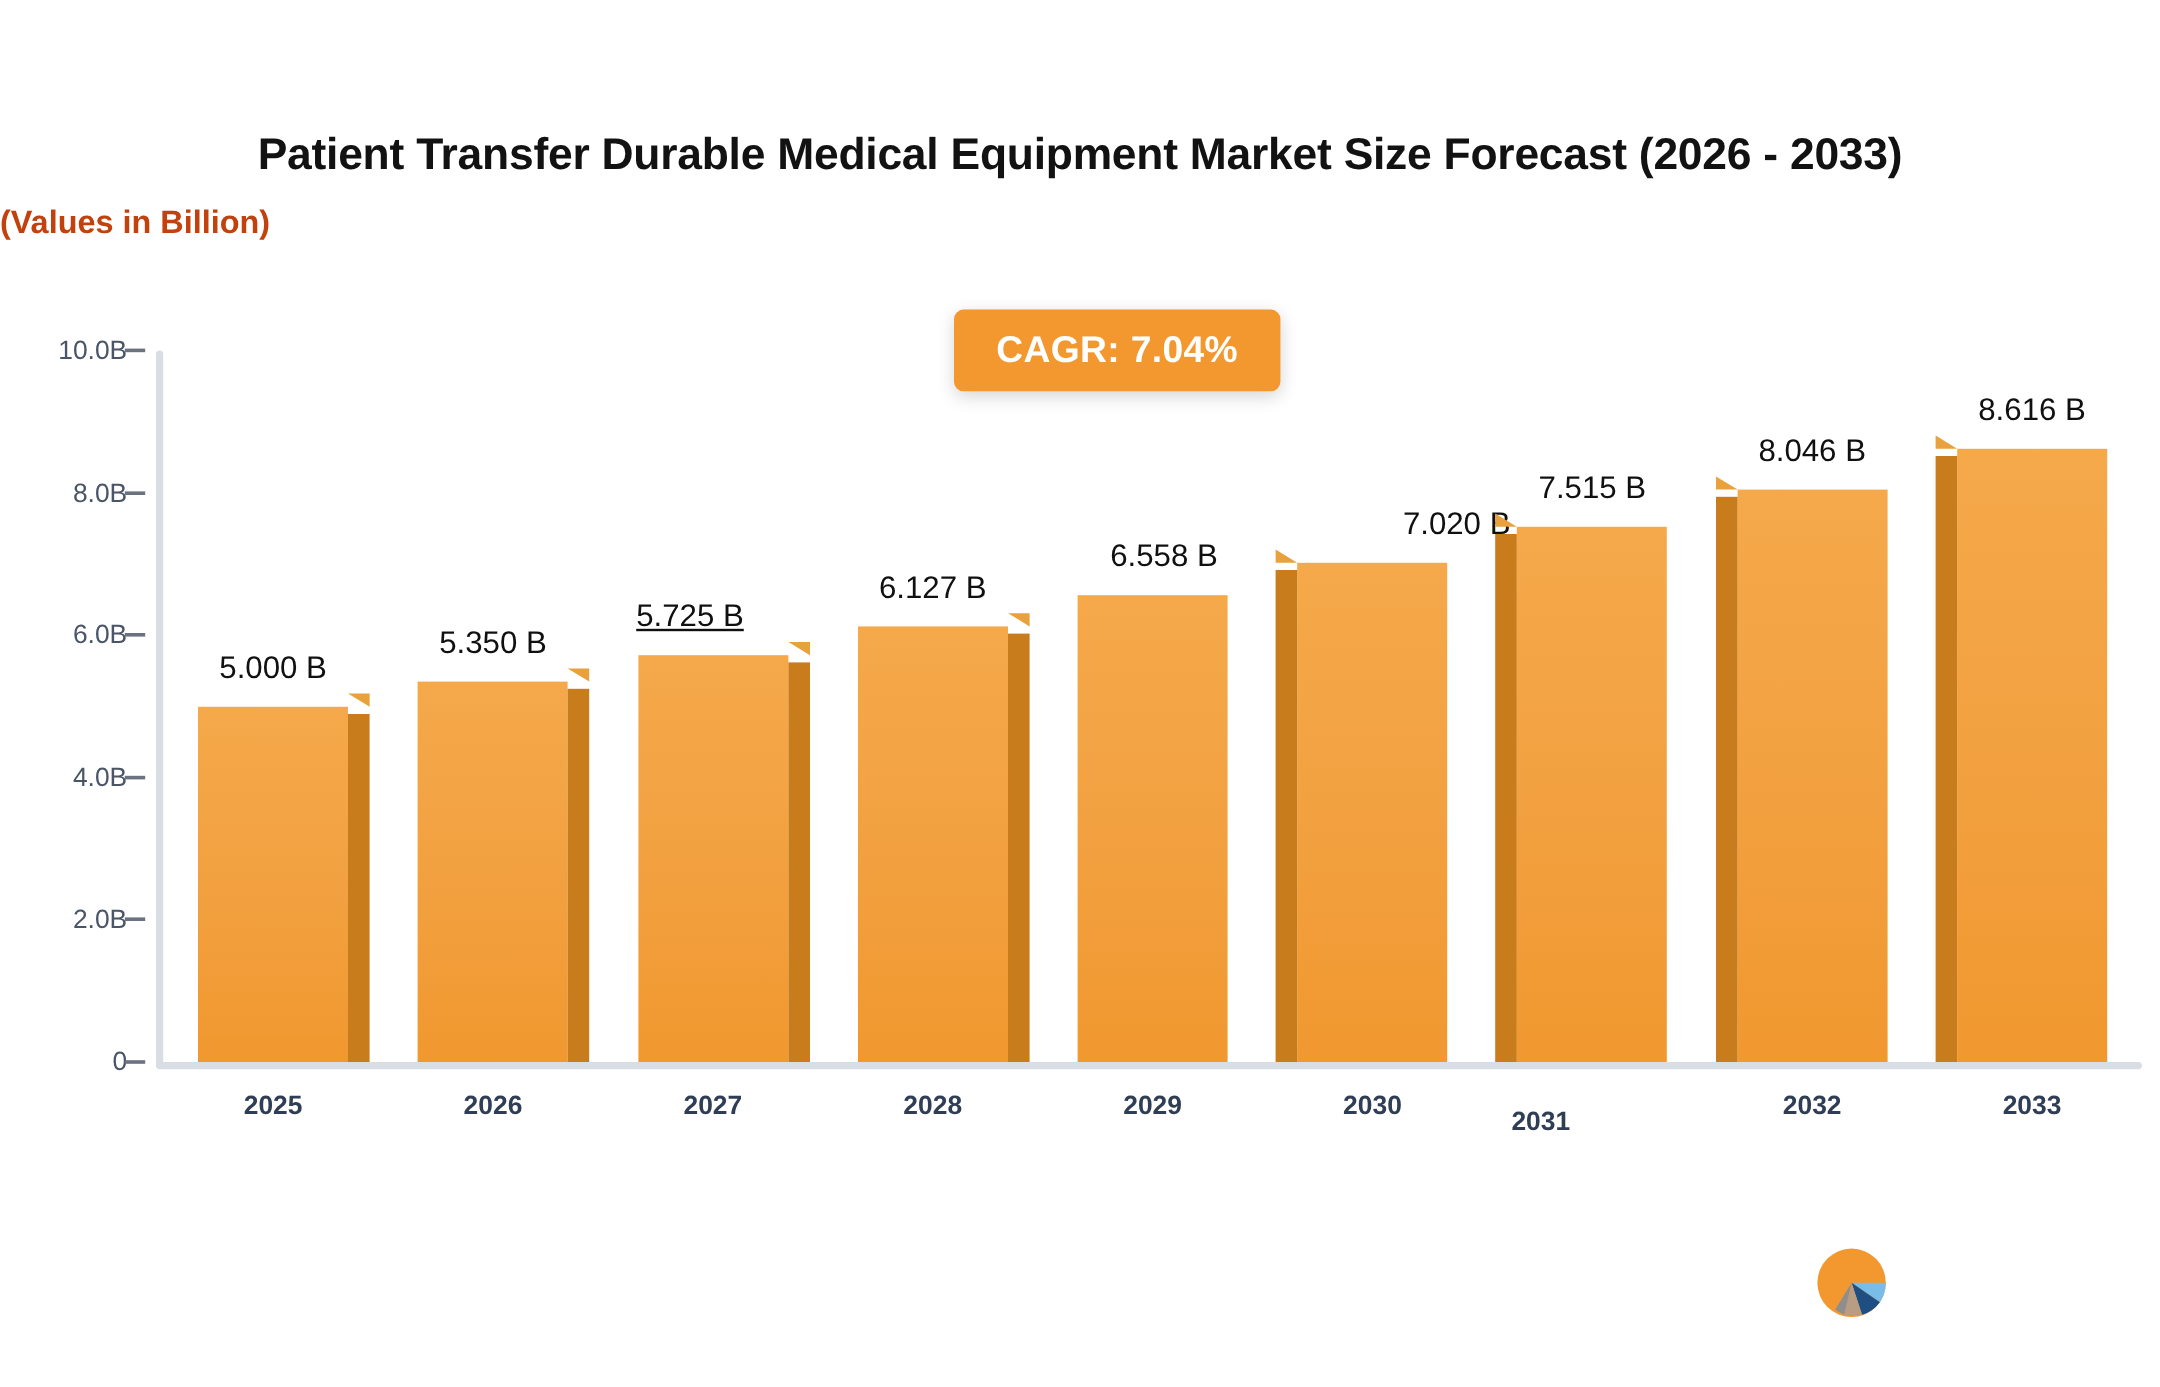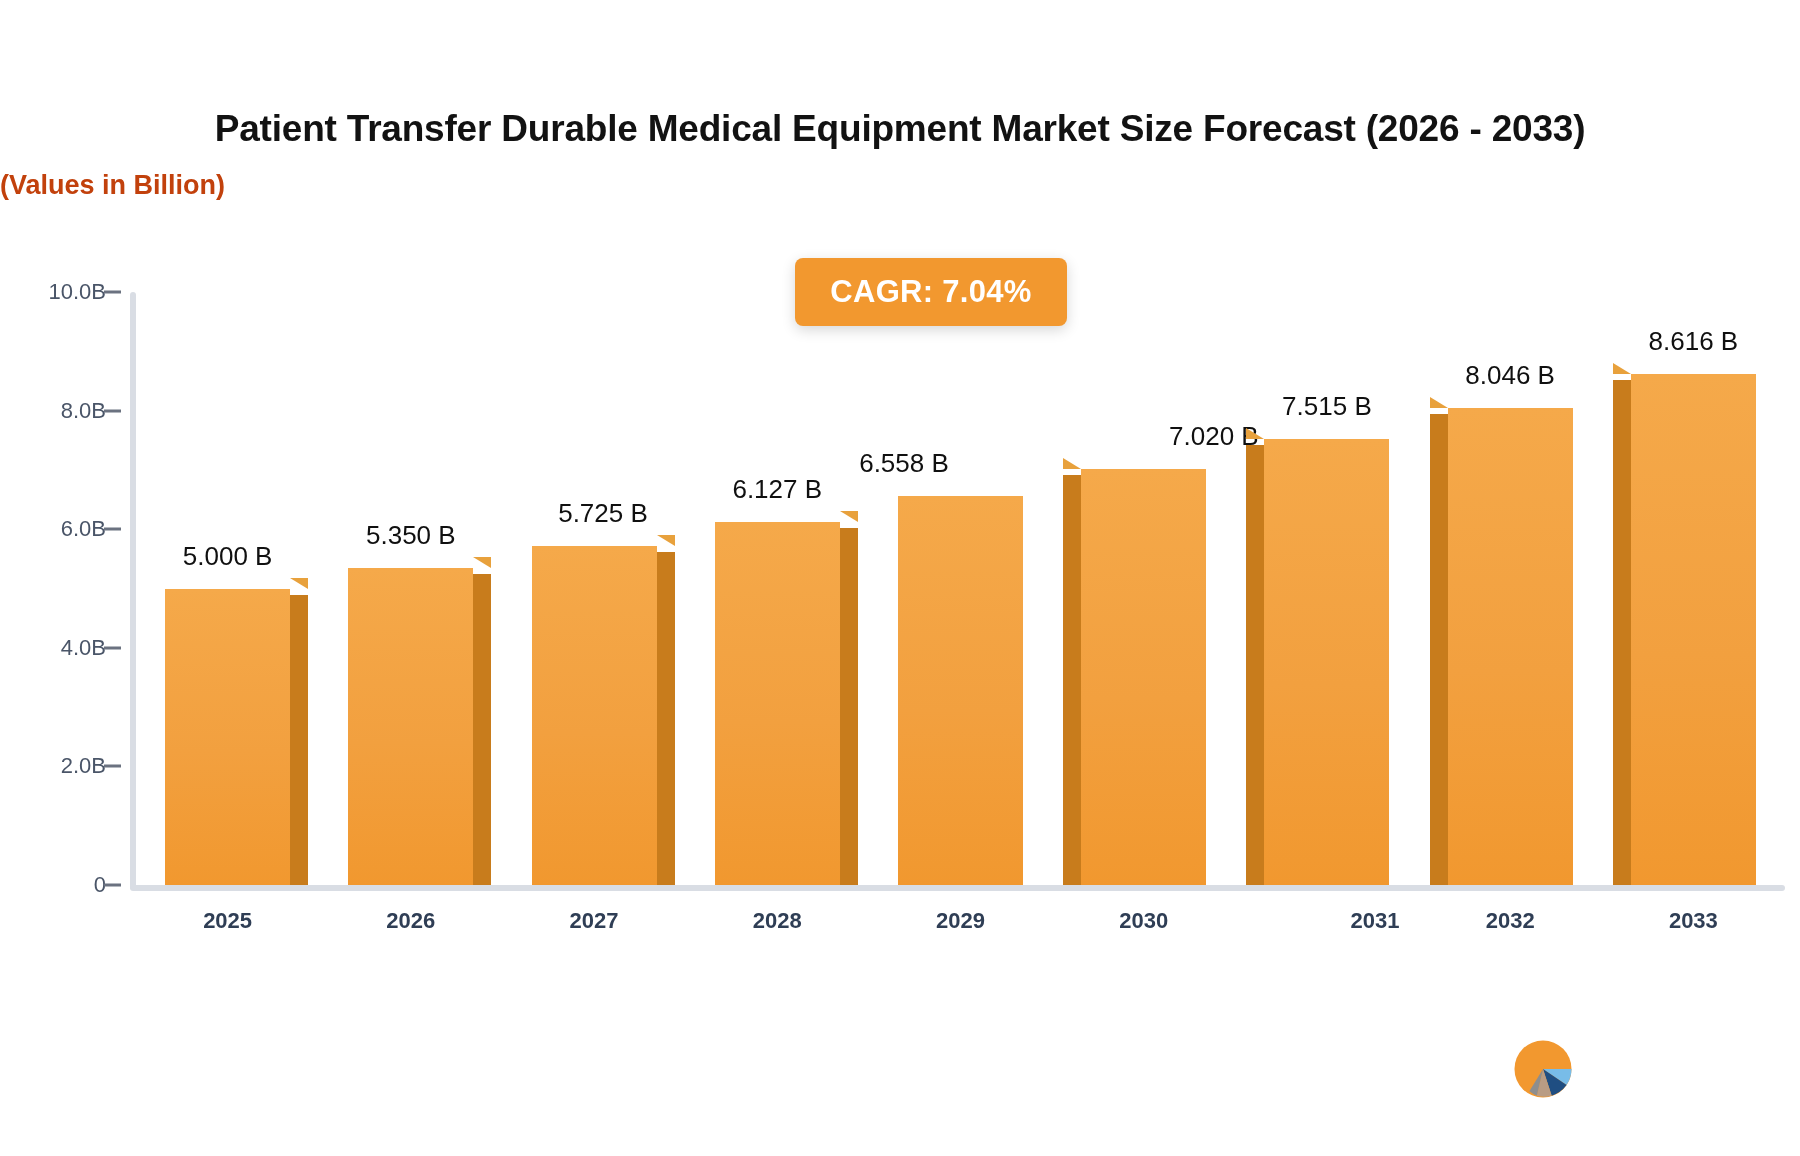--- a/index.html
+++ b/index.html
@@ -208,21 +208,21 @@
       <div class="ytick" style="top: 292px;">10.0B</div>
       <div class="ytick-dash" style="top: 292px;"></div>
     </div>
   <div id="xticks">
       <div class="xtick" style="left: 227.611px;">2025</div>
       <div class="xtick" style="left: 410.833px;">2026</div>
       <div class="xtick" style="left: 594.056px;">2027</div>
       <div class="xtick" style="left: 777.278px;">2028</div>
       <div class="xtick" style="left: 960.5px;">2029</div>
       <div class="xtick" style="left: 1143.72px;">2030</div>
-      <div class="xtick" style="left: 1375px;">2031</div>
+      <div class="xtick" style="left: 1284px; margin-top: 14px;">2031</div>
       <div class="xtick" style="left: 1510.17px;">2032</div>
       <div class="xtick" style="left: 1693.39px;">2033</div>
     </div>
   <div id="bars">
       <div class="bar-wrap" style="left: 165.111px; top: 588.5px; width: 125px; height: 296.5px;">
         <div class="bar-face" style="height: 296.5px;"></div>
         <div class="bar-side right" style="height: 290.5px;"></div>
         <div class="bar-top right" style="top: -11px; left: 100%;"></div>
       </div>
       <div class="bar-label" style="left: 227.611px; top: 540.5px;">5.000 B</div>
@@ -230,31 +230,31 @@
         <div class="bar-face" style="height: 317.255px;"></div>
         <div class="bar-side right" style="height: 311.255px;"></div>
         <div class="bar-top right" style="top: -11px; left: 100%;"></div>
       </div>
       <div class="bar-label" style="left: 410.833px; top: 519.745px;">5.350 B</div>
       <div class="bar-wrap" style="left: 531.556px; top: 545.508px; width: 125px; height: 339.492px;">
         <div class="bar-face" style="height: 339.492px;"></div>
         <div class="bar-side right" style="height: 333.492px;"></div>
         <div class="bar-top right" style="top: -11px; left: 100%;"></div>
       </div>
-      <div class="bar-label" style="left: 603px; top: 497.507px;">5.725 B</div>
+      <div class="bar-label" style="left: 575px; top: 497.507px; text-decoration: underline;">5.725 B</div>
       <div class="bar-wrap" style="left: 714.778px; top: 521.669px; width: 125px; height: 363.331px;">
         <div class="bar-face" style="height: 363.331px;"></div>
         <div class="bar-side right" style="height: 357.331px;"></div>
         <div class="bar-top right" style="top: -11px; left: 100%;"></div>
       </div>
       <div class="bar-label" style="left: 777.278px; top: 473.669px;">6.127 B</div>
       <div class="bar-wrap" style="left: 898px; top: 496.111px; width: 125px; height: 388.889px;">
         <div class="bar-face" style="height: 388.889px;"></div>
       </div>
-      <div class="bar-label" style="left: 904px; top: 448.111px;">6.558 B</div>
+      <div class="bar-label" style="left: 970px; top: 448.111px;">6.558 B</div>
       <div class="bar-wrap" style="left: 1081.22px; top: 468.714px; width: 125px; height: 416.286px;">
         <div class="bar-face" style="height: 416.286px;"></div>
         <div class="bar-side left" style="height: 410.286px;"></div>
         <div class="bar-top left" style="top: -11px; right: 100%;"></div>
       </div>
       <div class="bar-label" style="left: 1143.72px; top: 420.714px; text-align: right;">7.020 B</div>
       <div class="bar-wrap" style="left: 1264.44px; top: 439.361px; width: 125px; height: 445.639px;">
         <div class="bar-face" style="height: 445.639px;"></div>
         <div class="bar-side left" style="height: 439.639px;"></div>
         <div class="bar-top left" style="top: -11px; right: 100%;"></div>

